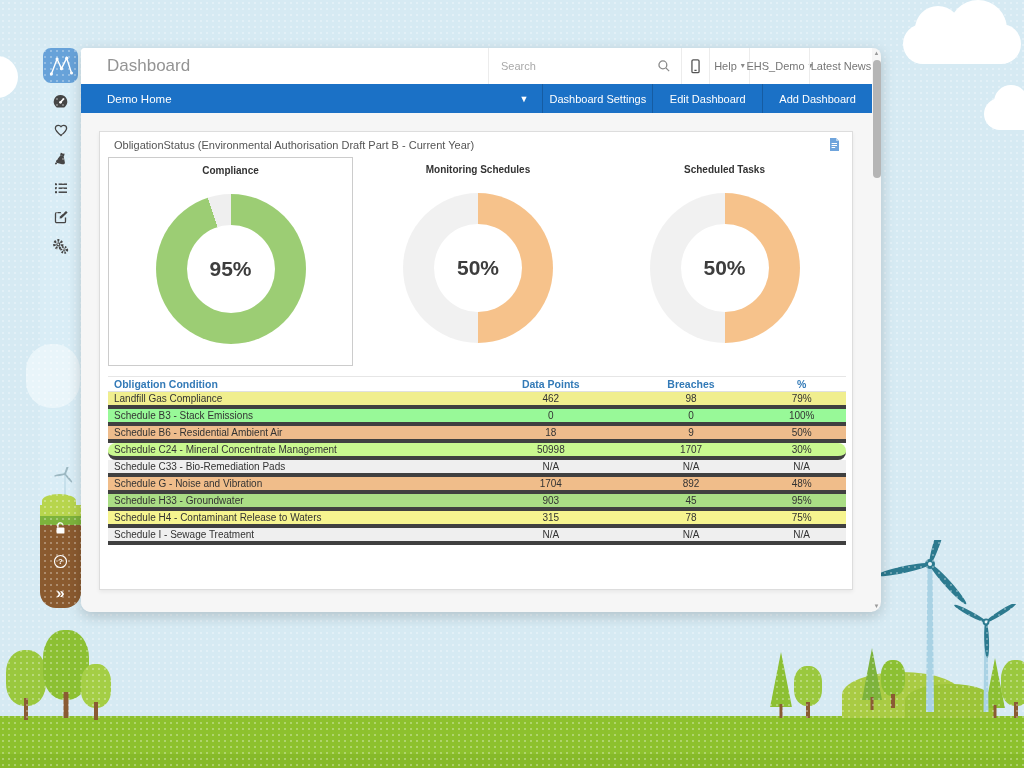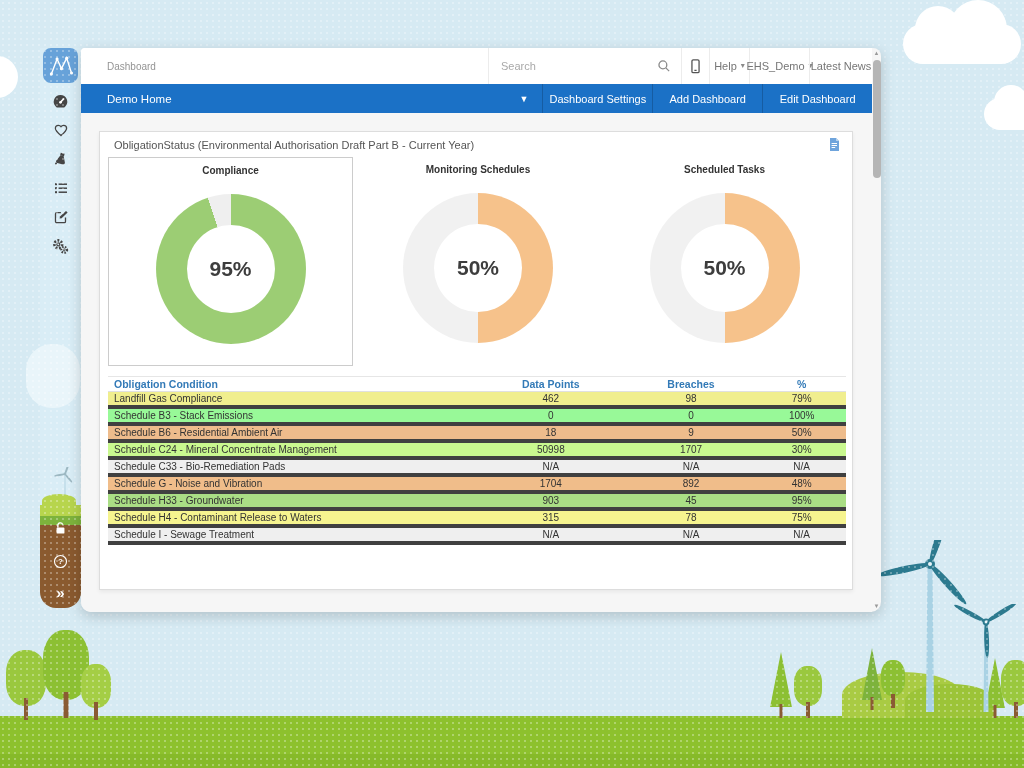--- a/index.html
+++ b/index.html
@@ -52,21 +52,21 @@
   .nav-icons { position:absolute; left:0; top:44px; width:41px; display:flex; flex-direction:column; align-items:center; gap:11px; }
   .nav-ic { width:18px; height:18px; display:flex; align-items:center; justify-content:center; cursor:pointer; }
   .bottom-icons { position:absolute; left:0; bottom:8px; width:41px; display:flex; flex-direction:column; align-items:center; gap:15px; }
   .chev-ic { color:#fff; font-size:15px; font-weight:bold; line-height:1; cursor:pointer; }
 
   
   .window { position:absolute; left:81px; top:48px; width:800px; height:564px; background:#f6f6f6;
             border-radius:4px 8px 10px 10px; box-shadow:0 4px 14px rgba(0,0,0,0.18); z-index:5; overflow:hidden; }
 
   .topbar { position:absolute; left:0; top:0; width:791px; height:36px; background:#fff; display:flex; align-items:stretch; }
-  .topbar-title { display:flex; align-items:center; padding-left:26px; width:407px; font-size:10px; color:#949494; }
+  .topbar-title { display:flex; align-items:center; padding-left:26px; width:407px; font-size:17px; color:#949494; }
   .tb-sec { display:flex; align-items:center; border-left:1px solid #ececec; }
   .tb-search { width:193px; padding:0 10px 0 12px; }
   .tb-search input { flex:1; border:0; outline:none; background:transparent; font-size:11px; color:#555; font-family:"Liberation Sans",sans-serif; }
   .tb-search input::placeholder { color:#a9a9a9; }
   .tb-phone { width:28px; justify-content:center; cursor:pointer; }
   .tb-help { width:40px; justify-content:center; gap:4px; font-size:11px; color:#767676; cursor:pointer; }
   .tb-user { width:60px; justify-content:center; gap:4px; font-size:11px; color:#767676; cursor:pointer; }
   .tb-news { flex:1; justify-content:center; font-size:11px; color:#767676; cursor:pointer; }
   .caret { font-size:8px; color:#8a8a8a; line-height:1; }
 
@@ -333,22 +333,22 @@
         <span>Latest News</span>
       </div>
     </div>
 
     <div class="bluebar">
       <div class="bb-current">
         <span>Demo Home</span>
         <span class="bb-caret">▼</span>
       </div>
       <div class="bb-btn">Dashboard Settings</div>
+      <div class="bb-btn">Edit Dashboard</div>
       <div class="bb-btn">Add Dashboard</div>
-      <div class="bb-btn">Edit Dashboard</div>
     </div>
 
     <div class="content">
       <div class="panel">
         <div class="panel-head">
           <div class="panel-title">ObligationStatus (Environmental Authorisation Draft Part B - Current Year)</div>
           <span class="export-ic">
             <svg width="11" height="13" viewBox="0 0 11 13">
               <path d="M1 0h6l3 3v10H1z" fill="#6fa4dc"></path>
               <path d="M7 0l3 3H7z" fill="#b9d3ec"></path>
@@ -399,21 +399,21 @@
     <div class="td c-dp">0</div>
     <div class="td c-br">0</div>
     <div class="td c-pc">100%</div>
   </div>
               <div class="trow" style="background: rgb(238, 188, 140);">
     <div class="td c-label">Schedule B6 - Residential Ambient Air</div>
     <div class="td c-dp">18</div>
     <div class="td c-br">9</div>
     <div class="td c-pc">50%</div>
   </div>
-              <div class="trow" style="background: rgb(201, 248, 143);">
+              <div class="trow" style="background: rgb(201, 248, 143); border-radius: 8px;">
     <div class="td c-label">Schedule C24 - Mineral Concentrate Management</div>
     <div class="td c-dp">50998</div>
     <div class="td c-br">1707</div>
     <div class="td c-pc">30%</div>
   </div>
               <div class="trow" style="background: rgb(239, 239, 239);">
     <div class="td c-label">Schedule C33 - Bio-Remediation Pads</div>
     <div class="td c-dp">N/A</div>
     <div class="td c-br">N/A</div>
     <div class="td c-pc">N/A</div>

